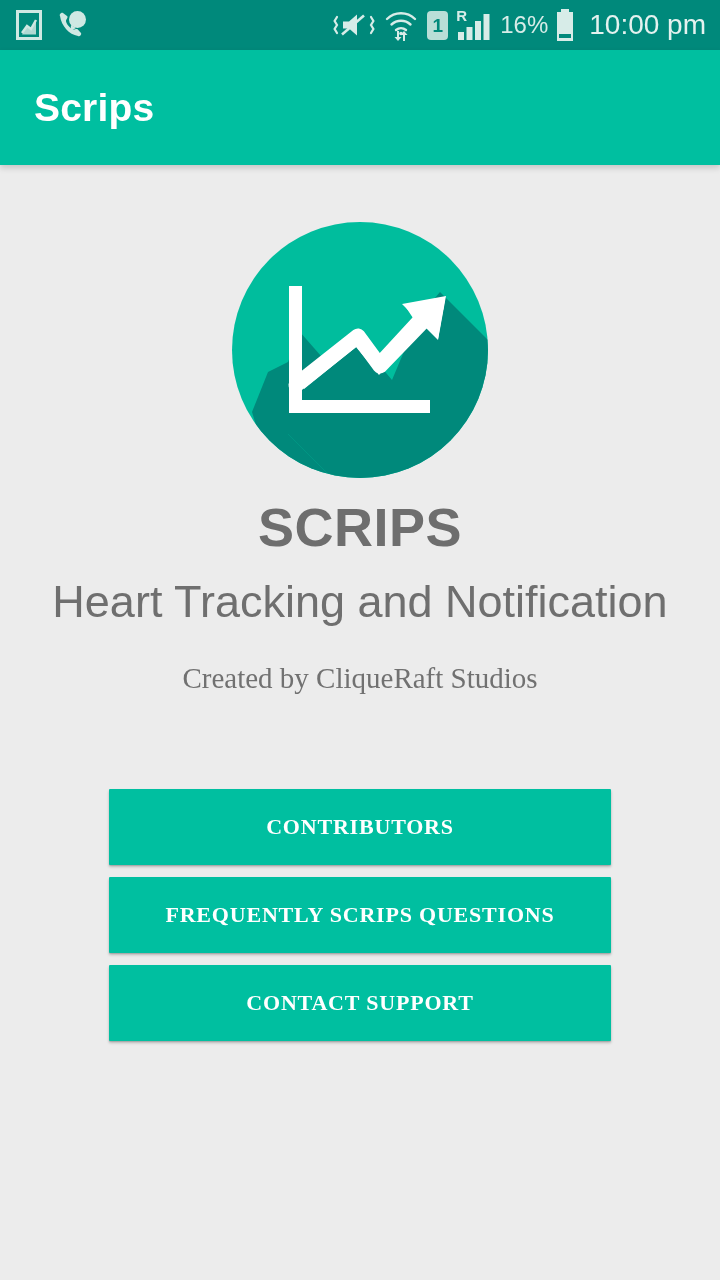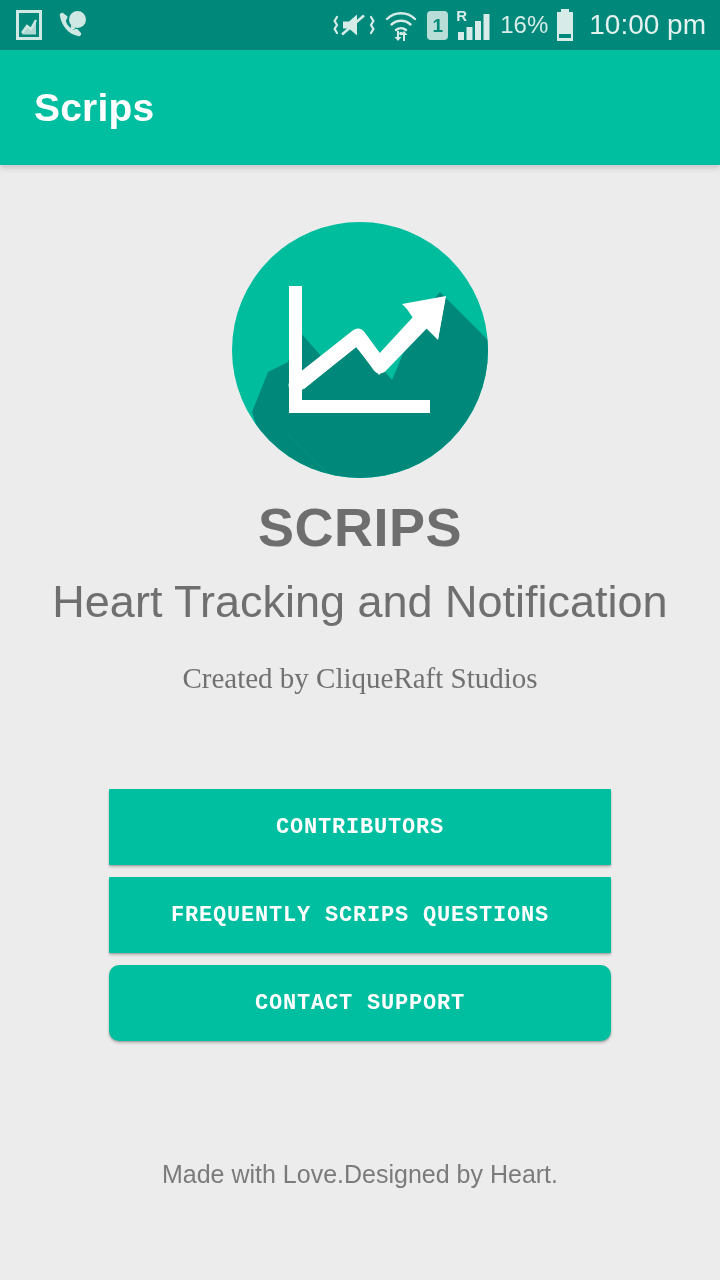--- a/index.html
+++ b/index.html
@@ -191,30 +191,30 @@
   }
   .flat-btn {
     display: block;
     width: 100%;
     height: 76px;
     margin-bottom: 12px;
     background: #00bfa0;
     border: none;
     border-radius: 1px;
     color: #ffffff;
-    font-family: Liberation Mono, monospace;
+    font-family: Liberation Serif, serif;
     font-size: 22px;
     font-weight: bold;
     letter-spacing: 0.8px;
     text-align: center;
     box-shadow: 0 2px 3px rgba(0,0,0,0.22), 0 1px 1px rgba(0,0,0,0.12);
     cursor: pointer;
     padding: 0;
   }
-  .flat-btn:last-child { margin-bottom: 0; border-radius: 10px; }
+  .flat-btn:last-child { margin-bottom: 0; }
 
   .footer-note {
     position: absolute;
     top: 995px;
     left: 0;
     width: 720px;
     text-align: center;
     font-size: 25px;
     color: #7b7b7b;
   }
@@ -329,16 +329,15 @@
     <div class="app-tagline">Heart Tracking and Notification</div>
 
     <div class="app-credit">Created by CliqueRaft Studios</div>
 
     <div class="btn-list">
       <button class="flat-btn">CONTRIBUTORS</button>
       <button class="flat-btn">FREQUENTLY SCRIPS QUESTIONS</button>
       <button class="flat-btn">CONTACT SUPPORT</button>
     </div>
 
-    <div class="footer-note">Made with Love.Designed by Heart.</div>
   </div>
 
 </div>
 
 </body></html>

